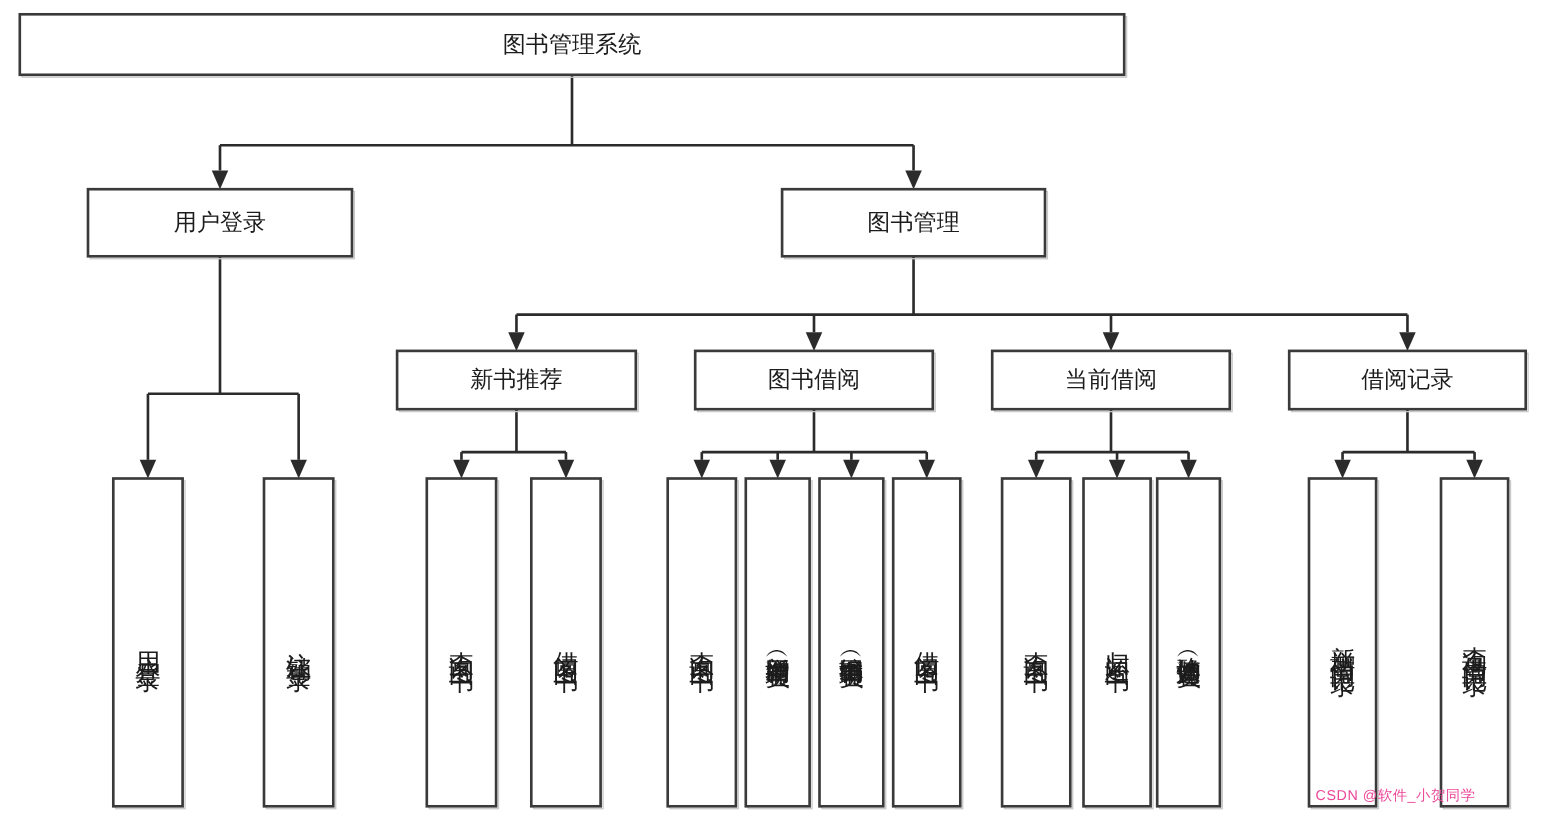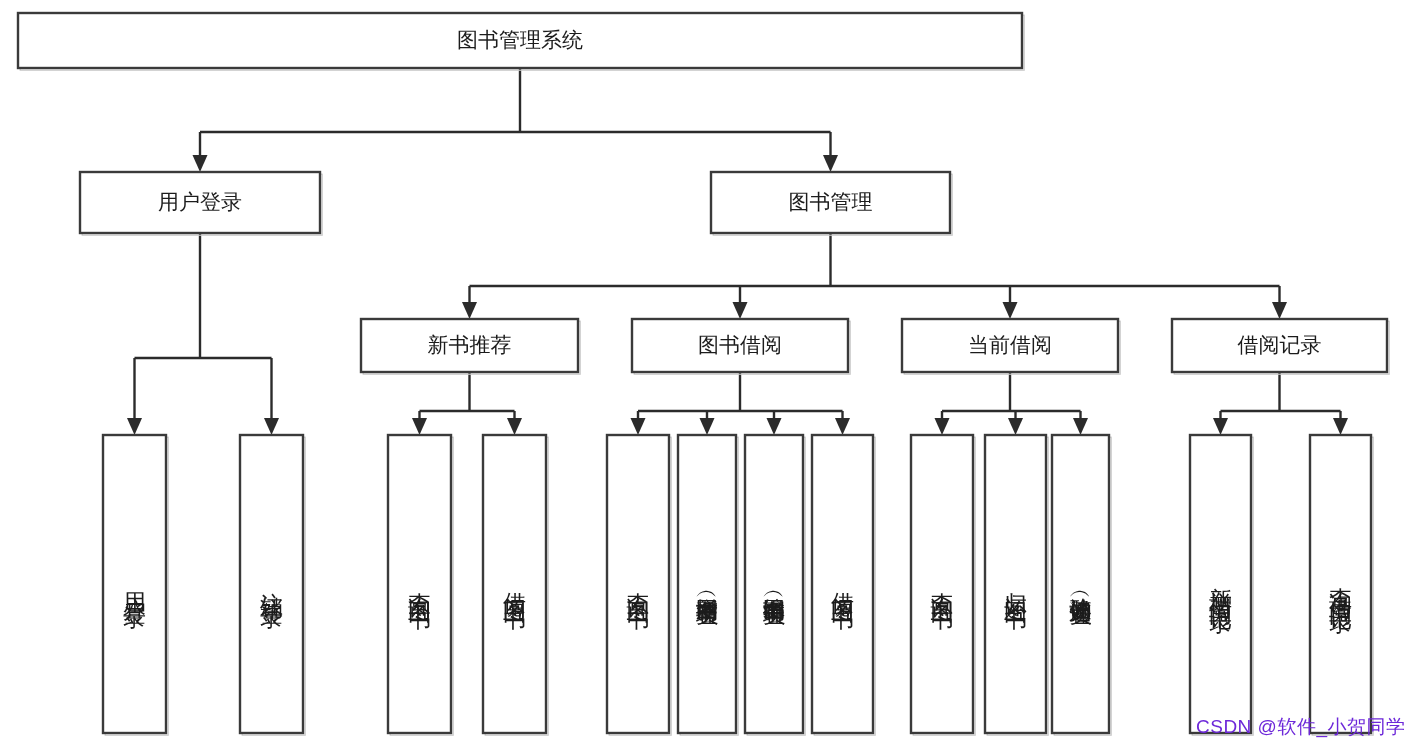--- a/index.html
+++ b/index.html
@@ -70,22 +70,22 @@
     pointer-events: none;
     white-space: nowrap;
   }
   .vlabel.tight {
     letter-spacing: 1px;
     font-size: 22px;
   }
   .watermark {
     position: absolute;
     font-family: "Liberation Sans", "DejaVu Sans", sans-serif;
-    font-size: 19px;
-    color: #6d28d9;
+    font-size: 13px;
+    color: #ec4899;
     white-space: nowrap;
     letter-spacing: 0.5px;
   }
 </style>
 </head>
 <body>
 
 <div id="diagram-root">
 
   <svg class="flow" viewBox="0 0 1405 747">

